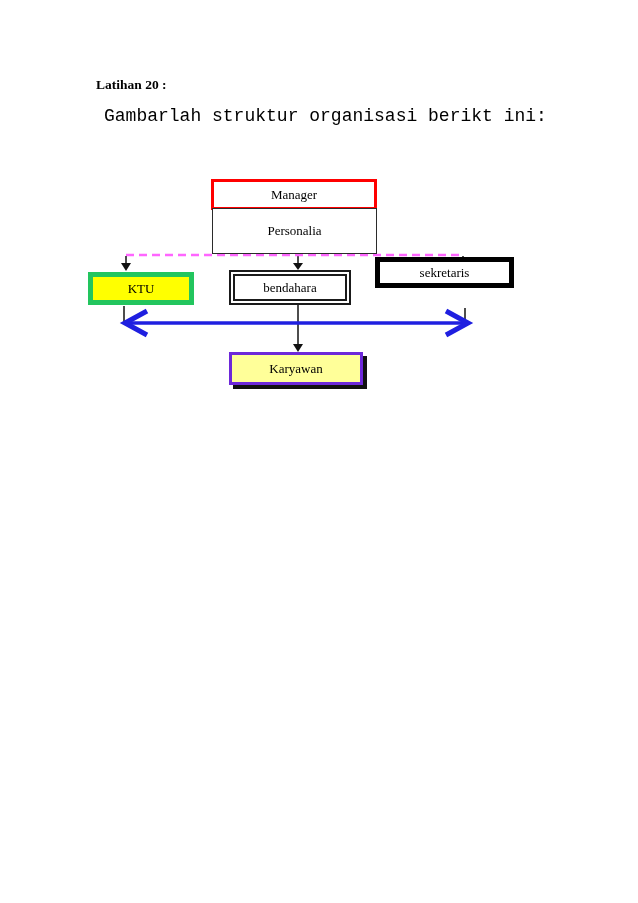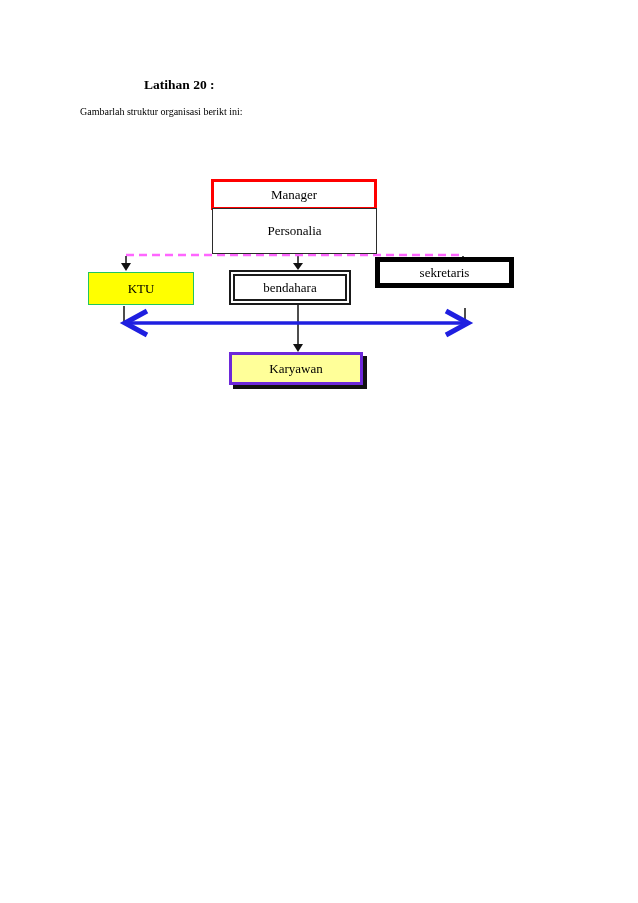--- a/index.html
+++ b/index.html
@@ -16,28 +16,28 @@
     color: #000000;
     overflow: hidden;
   }
   .doc-heading {
     position: absolute;
     left: 96px;
     top: 77px;
     font-size: 13.5px;
     font-weight: bold;
     white-space: nowrap;
-    margin-left: 48px;
   }
   .doc-instruction {
     position: absolute;
-    left: 80px;
+    left: 104px;
     top: 106px;
-    font-size: 10px;
+    font-size: 18px;
     white-space: nowrap;
+    font-family: Liberation Mono, monospace;
   }
   .node {
     position: absolute;
     box-sizing: border-box;
     display: flex;
     align-items: center;
     justify-content: center;
     font-size: 13px;
     background: #ffffff;
     z-index: 2;
@@ -46,21 +46,21 @@
     left: 211px; top: 148px; width: 166px; height: 31px;
     border: 3px solid #ff0000;
     margin-top: 31px;
   }
   .node-personalia {
     left: 212px; top: 208px; width: 165px; height: 46px;
     border: 1px solid #2b2b2b;
   }
   .node-ktu {
     left: 88px; top: 272px; width: 106px; height: 33px;
-    border: 1px solid #22c55e;
+    border: 5px solid #22c55e;
     background: #ffff00;
   }
   .node-bendahara {
     left: 229px; top: 270px; width: 122px; height: 35px;
     border: 6px double #1a1a1a;
   }
   .node-sekretaris {
     left: 375px; top: 257px; width: 139px; height: 31px;
     border: 5px solid #000000;
     text-align: right;

